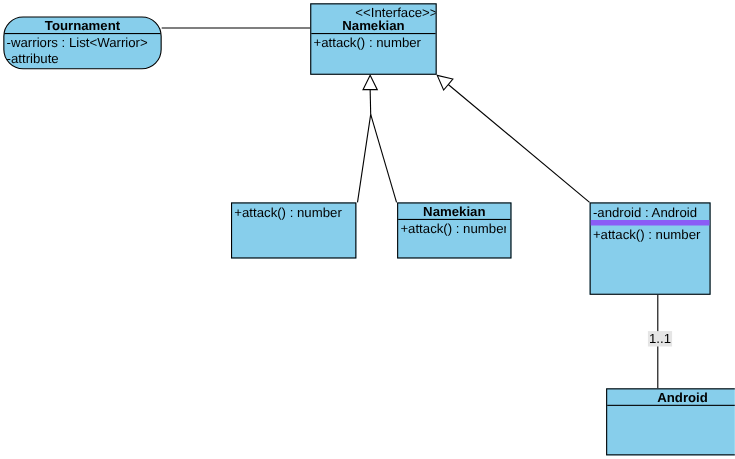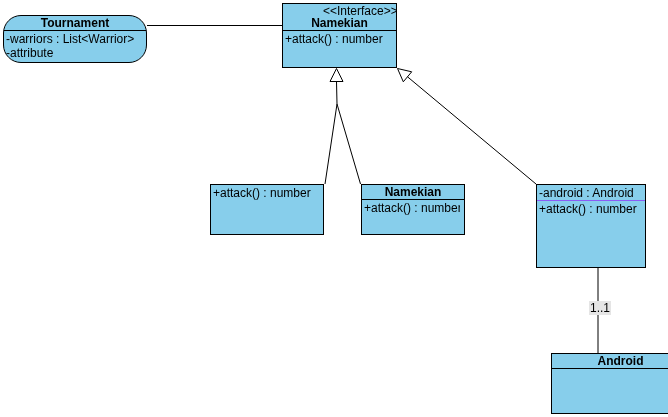--- a/index.html
+++ b/index.html
@@ -23,21 +23,21 @@
     text-align:center;
     font-weight:bold;
     border-bottom:1px solid #000;
     line-height:13px;
     padding-top:1px;
     white-space:nowrap;
     overflow:hidden;
   }
   .uml-stereotype{font-weight:normal;line-height:12px;margin-left:40px;}
   .uml-compartment{padding:1px 4px 0 2px;}
-  .uml-compartment.sep{border-bottom:1px solid #8b5cf6;}
+  .uml-compartment.sep{border-bottom:5px solid #8b5cf6;}
   .uml-member{
     line-height:14px;
     white-space:nowrap;
     overflow:hidden;
     text-align:left;
   }
   .edge-label{
     position:absolute;
     left:589px;top:301px;
     background:#e5e5e5;

